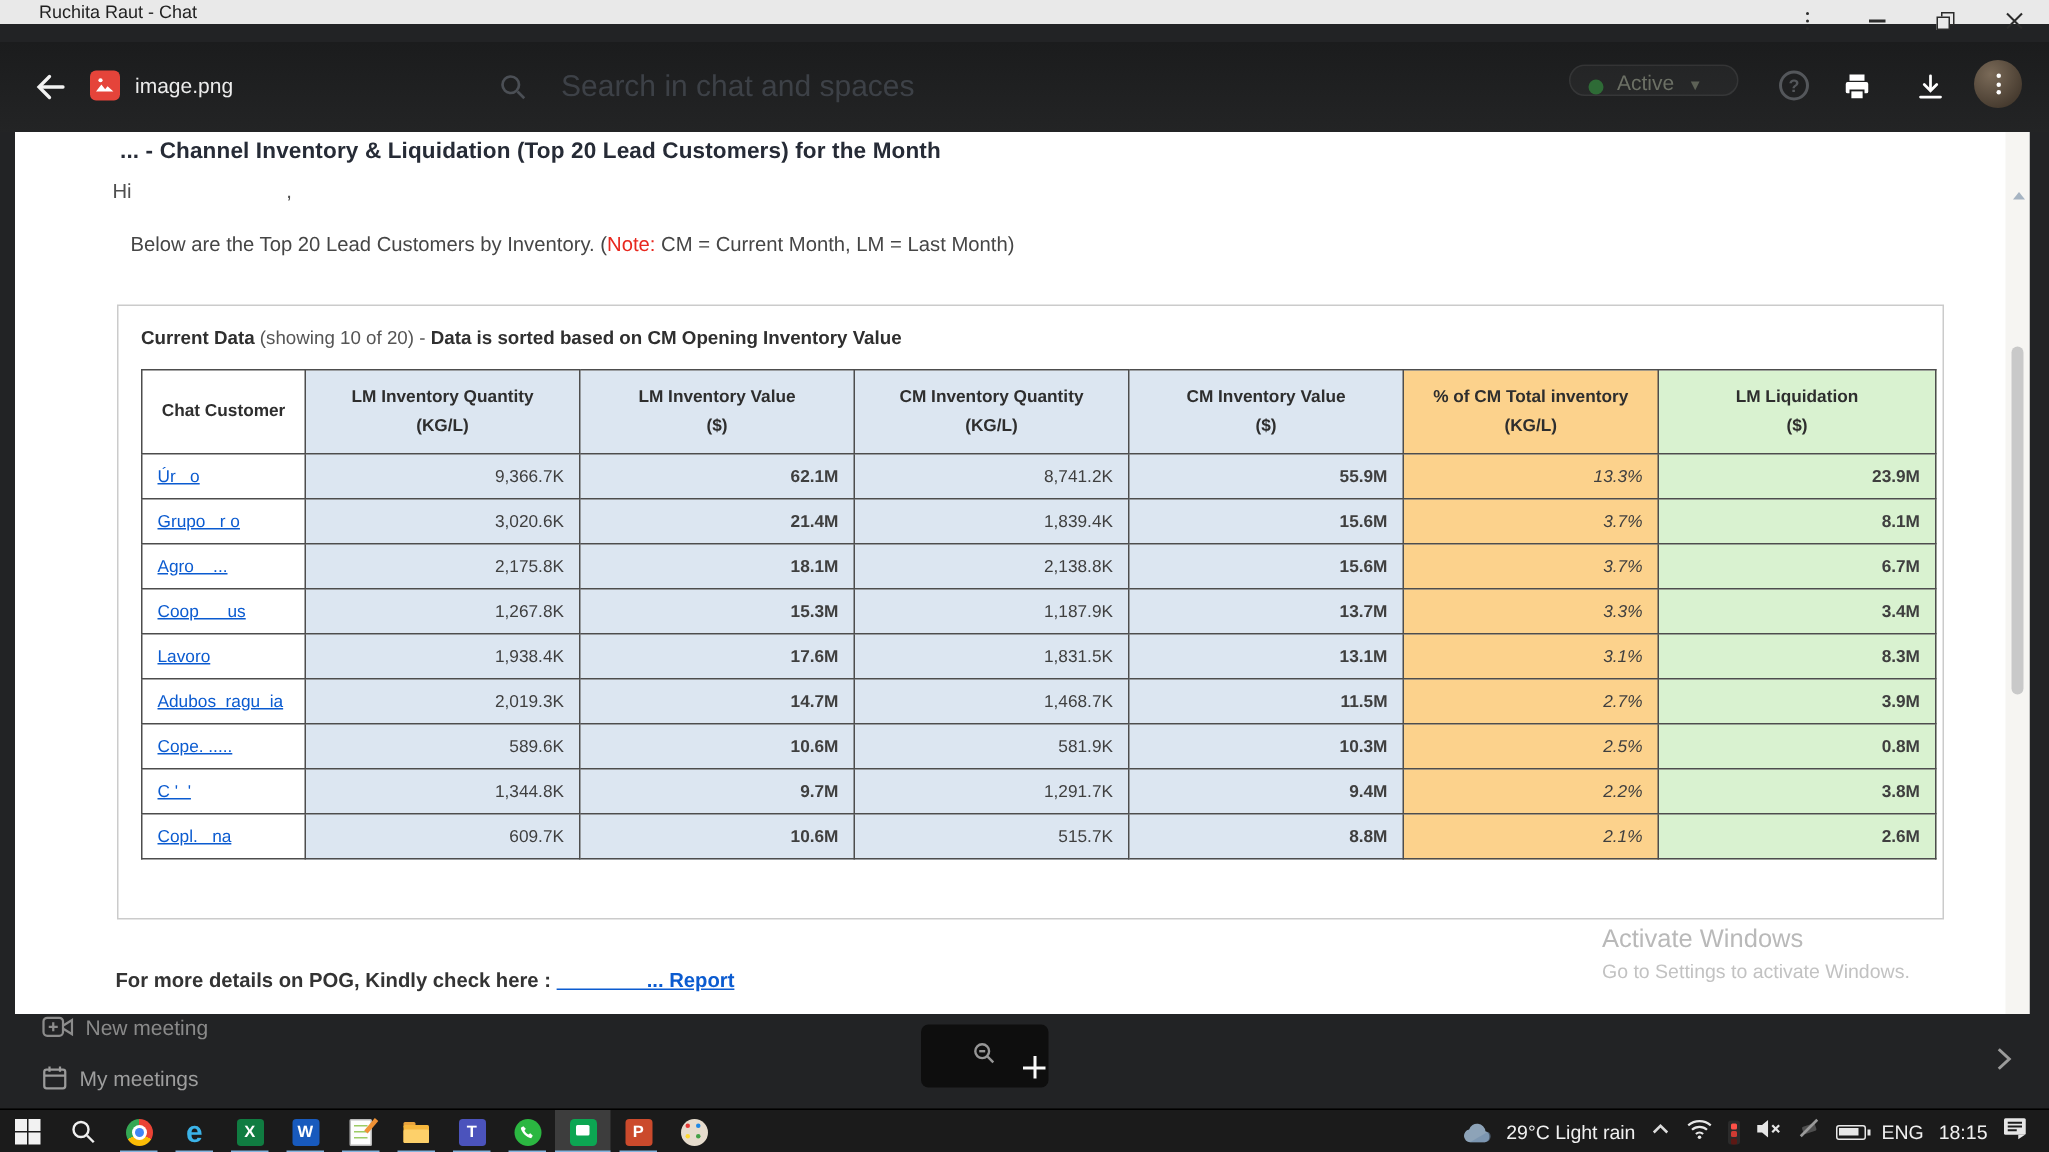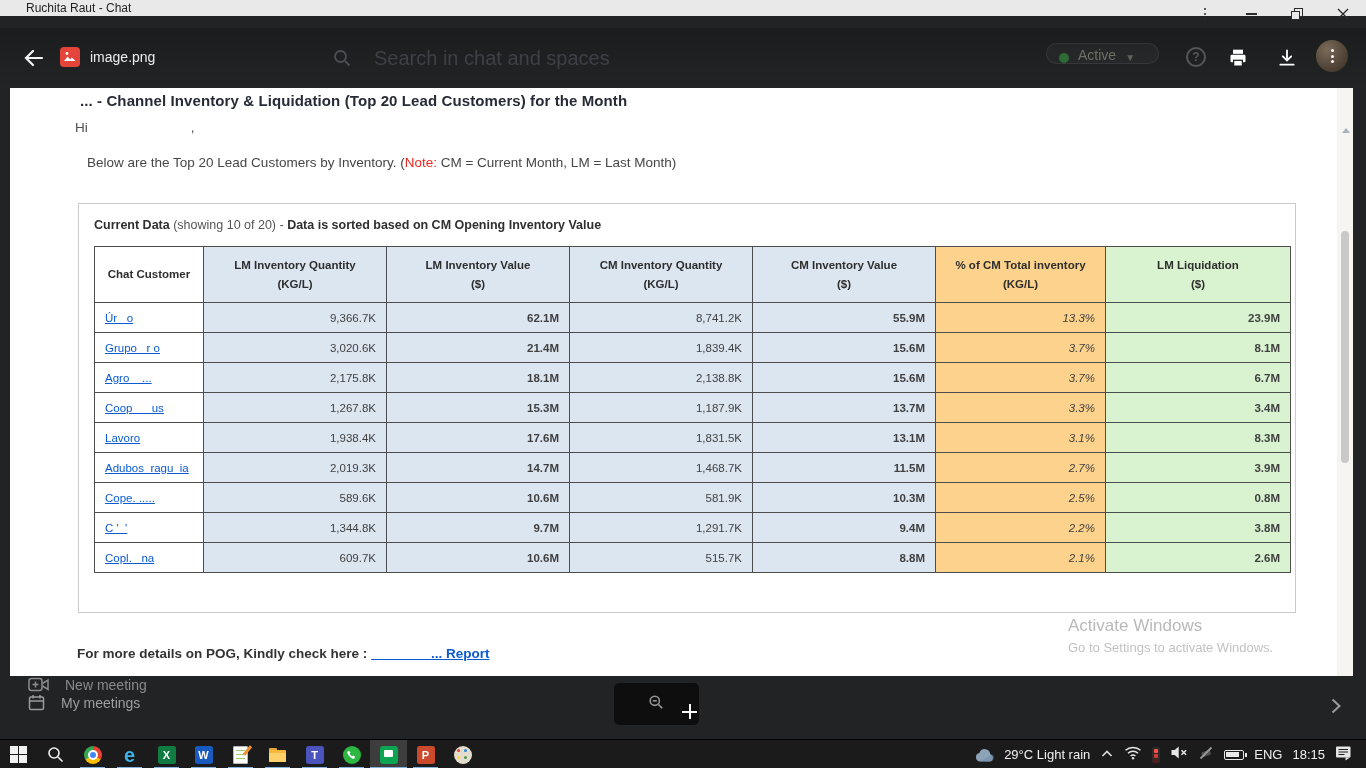--- a/index.html
+++ b/index.html
@@ -67,21 +67,21 @@
   .footer-note a { color:#0b5bd0; text-decoration:underline; }
   .watermark { position:absolute; left:1058px; top:528px; }
   .wm1 { font-size:17px; color:#b9b9b9; }
   .wm2 { font-size:13px; color:#c2c2c2; margin-top:4px; }
 
   .scrolltrack { position:absolute; right:0; top:0; width:16px; height:588px; background:#f6f5f2; }
   .scroll-up { position:absolute; left:4.5px; top:40px; width:0; height:0; border-left:4px solid transparent; border-right:4px solid transparent; border-bottom:5px solid #a6b4c2; }
   .scrollthumb { position:absolute; left:4px; top:143px; width:8px; height:232px; background:#c9c9c9; border-radius:4px; }
 
   
-  .bottom-item { position:absolute; display:flex; align-items:center; gap:16px; }
+  .bottom-item { position:absolute; display:flex; align-items:center; gap:8px; }
   .nm-label { color:#8a8a8a; font-size:14px; }
   .mm-label { color:#9e9e9e; font-size:14px; }
   .zoom-pill { position:absolute; left:614px; top:595px; width:85px; height:42px; background:#0e0e0e; border-radius:5px; display:flex; align-items:center; justify-content:space-around; padding:0 8px; }
   .zminus { width:14px; height:2px; background:#969696; }
   .zplus { position:relative; width:15px; height:15px; }
   .zplus:before,.zplus:after { content:""; position:absolute; background:#fafafa; }
   .zplus:before { left:6.5px; top:0; width:2px; height:15px; }
   .zplus:after { left:0; top:6.5px; width:15px; height:2px; }
   .next-chev { position:absolute; left:1330px; top:610px; }
 
@@ -361,21 +361,21 @@
     </div>
 
     <div class="bottom-item" style="left:28px; top:589px;">
       <svg width="21" height="16" viewBox="0 0 21 16" fill="none" stroke="#8c8c8c" stroke-width="1.5">
         <rect x="1" y="1.5" width="13" height="12" rx="2.5"></rect>
           <path d="M14.5 6.5l5.5-3.5v9.5l-5.5-3.5"></path>
           <path d="M7.5 4.5v6M4.5 7.5h6"></path>
       </svg>
       <span class="nm-label">New meeting</span>
     </div>
-    <div class="bottom-item" style="left:28px; top:606px;text-align:center;">
+    <div class="bottom-item" style="left:28px; top:622px;text-align:center;">
       <svg width="17" height="17" viewBox="0 0 17 17" fill="none" stroke="#9b9b9b" stroke-width="1.5">
         <rect x="1.5" y="3" width="14" height="12.5" rx="1.5"></rect>
           <path d="M1.5 7h14"></path>
           <path d="M5 1v3.5M12 1v3.5"></path>
       </svg>
       <span class="mm-label">My meetings</span>
     </div>
 
     <div class="zoom-pill">
       <span><span class="zminus"></span></span>

